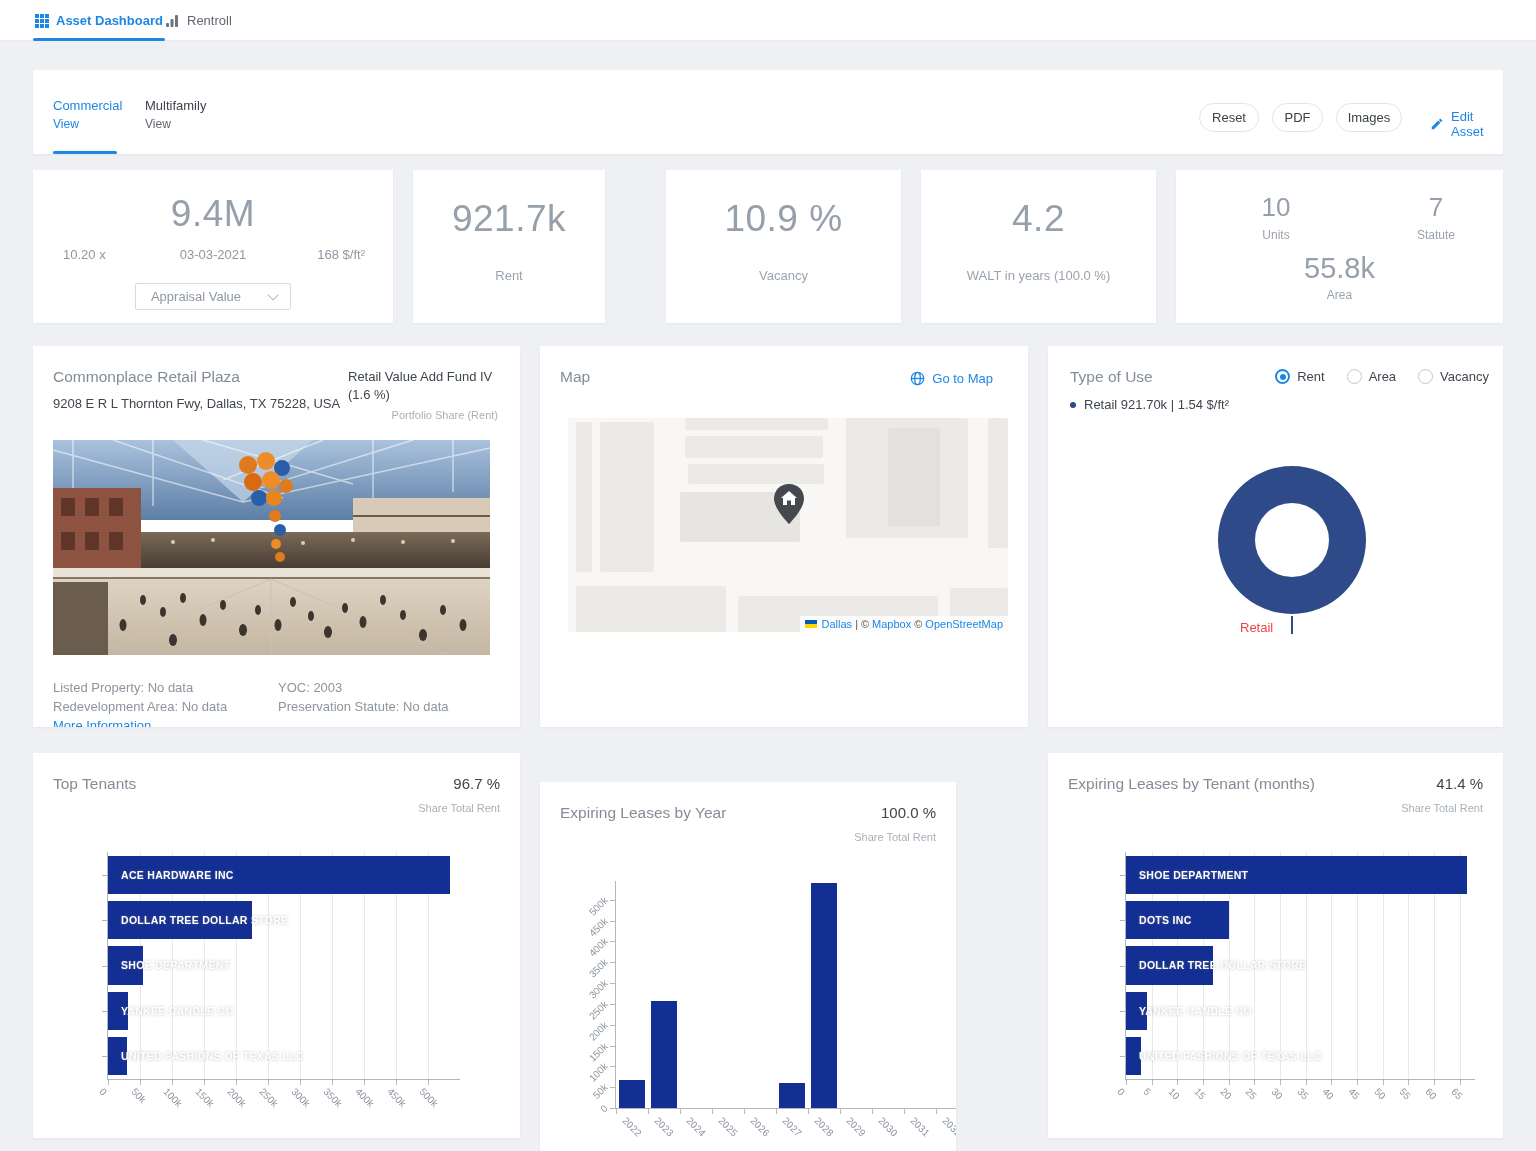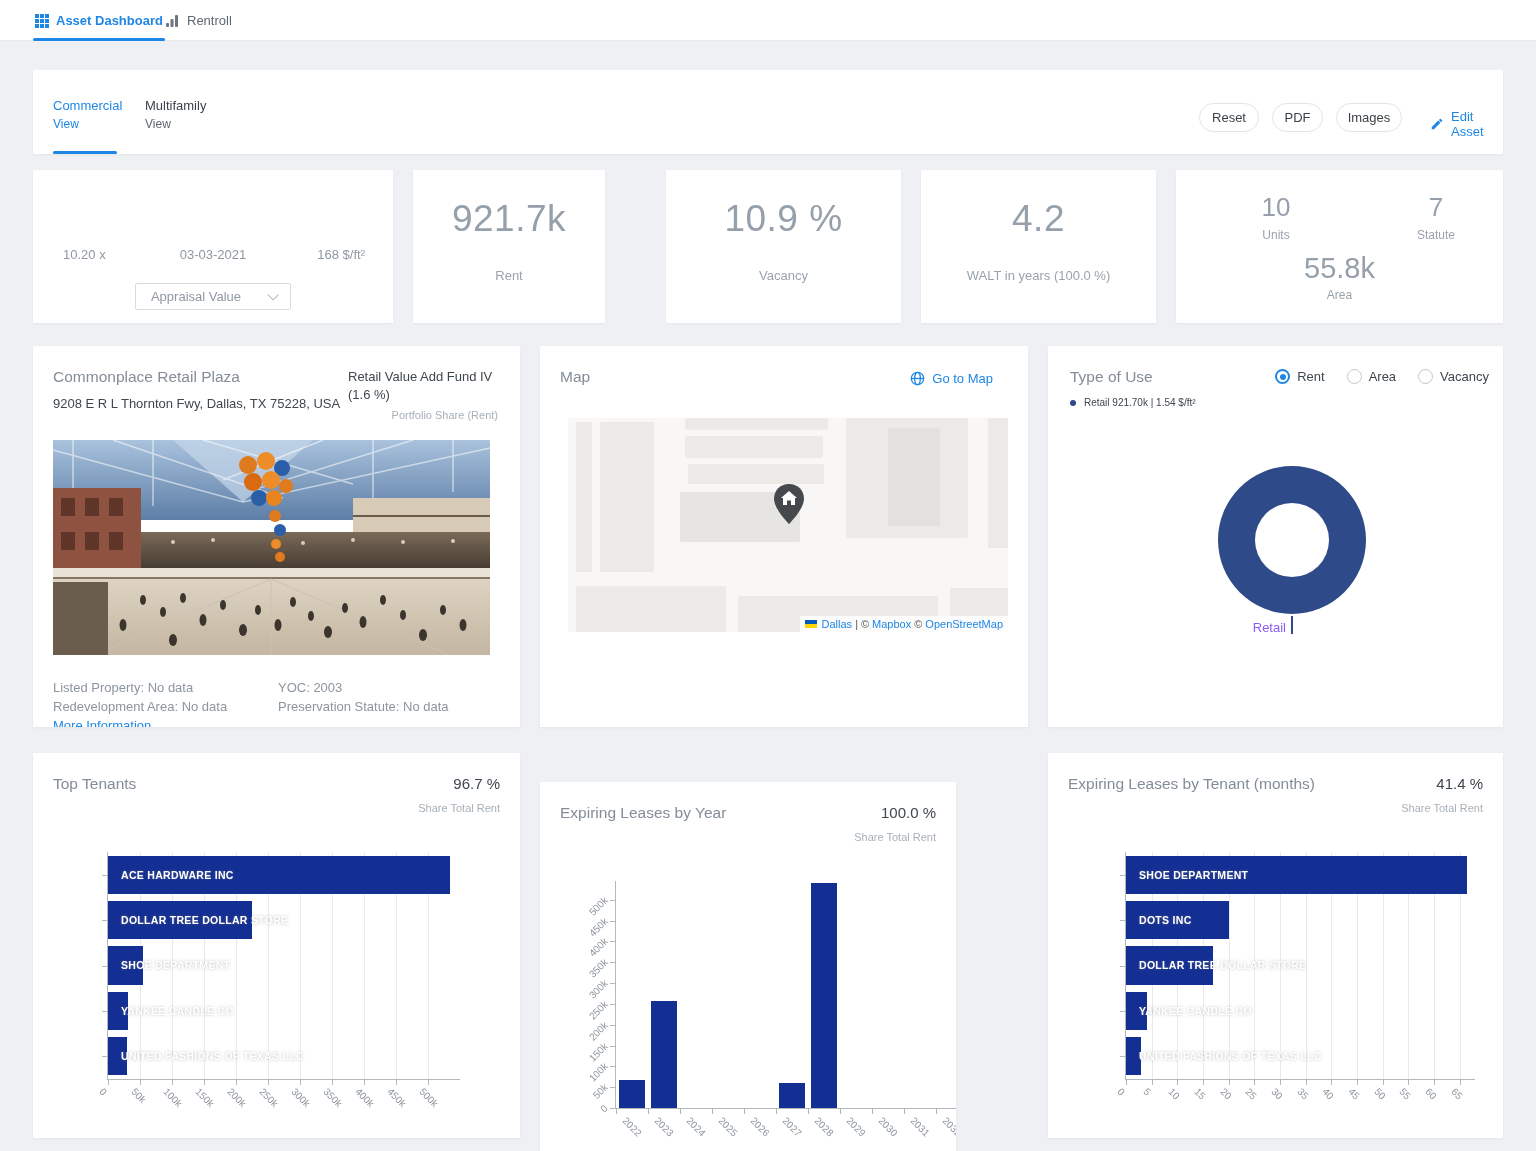--- a/index.html
+++ b/index.html
@@ -122,20 +122,21 @@
       <span style="display:inline-flex;">
         <svg width="14" height="14" viewBox="0 0 24 24" fill="#1e87e5">
             <path d="M3 17.2V21h3.8L17.8 9.9l-3.7-3.7L3 17.2zM20.7 7c.4-.4.4-1 0-1.4l-2.3-2.3c-.4-.4-1-.4-1.4 0l-1.8 1.8 3.7 3.7L20.7 7z"></path>
           </svg>
       </span>
       <span>Edit Asset</span>
     </div>
   </div>
 
   <div class="card" style="left:33px; top:170px; width:360px; height:153px;">
+    <div class="kpi-value" style="top:23px;">9.4M</div>
     <div class="kpi-sub" style="left:30px; top:77px;">10.20 x</div>
     <div class="kpi-sub" style="left:0; right:0; top:77px; text-align:center;">03-03-2021</div>
     <div class="kpi-sub" style="right:28px; top:77px;">168 $/ft²</div>
     <div class="kpi-select">
       <span>Appraisal Value</span>
       <span class="chev"></span>
     </div>
   </div>
   <div class="card" style="left:413px; top:170px; width:192px; height:153px;">
     <div class="kpi-value" style="top:28px;">921.7k</div>
@@ -323,28 +324,28 @@
         </div>
       <div class="radio">
           <span class="dot"></span>
           <span>Area</span>
         </div>
       <div class="radio">
           <span class="dot"></span>
           <span>Vacancy</span>
         </div>
     </div>
-    <div style="position:absolute; left:22px; top:51px; display:flex; align-items:center; gap:8px; font-size:10px;justify-content:flex-end;" class="dark-text">
+    <div style="position:absolute; left:22px; top:51px; display:flex; align-items:center; gap:8px; font-size:13px;justify-content:flex-end;" class="dark-text">
       <span style="width:6px; height:6px; border-radius:50%; background:var(--donut); display:inline-block;"></span>
       <span>Retail 921.70k | 1.54 $/ft²</span>
     </div>
     <div class="donut" style="left:170px; top:120px; width:148px; height:148px;"></div>
     <div class="donut-hole" style="left:207px; top:157px; width:74px; height:74px;"></div>
     <div style="position:absolute; left:243px; top:270px; width:2px; height:18px; background:var(--donut);"></div>
-    <div style="position:absolute; left:192px; top:274px; width:46px; font-size:13px; text-align:right; color:#8b5cf6;">Retail</div>
+    <div style="position:absolute; left:192px; top:274px; width:46px; font-size:13px; color:#ef4444;">Retail</div>
   </div>
 
   <div class="card" style="left:33px; top:753px; width:487px; height:385px;">
     <div class="card-title">Top Tenants</div>
     <div class="share-value">96.7 %</div>
     <div class="share-label">Share Total Rent</div>
     <div class="plot" style="left:74px; top:99px; width:353px; height:228px;">
         <div class="tick-b" style="left: 0px;"></div>
         <div class="xlab" style="left: -3px; top: 234px;">0</div>
         <div class="grid-v" style="left: 32px;"></div>

